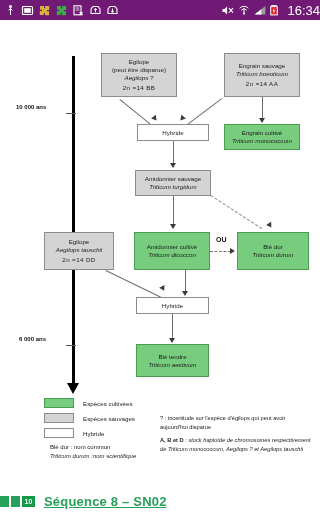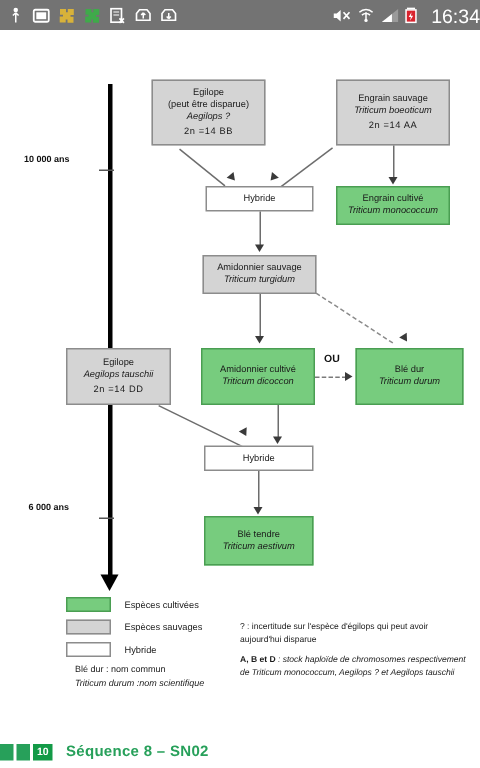--- a/index.html
+++ b/index.html
@@ -5,21 +5,21 @@
   html,body{margin:0;padding:0;}
   body{
     width:320px;height:512px;overflow:hidden;
     background:#ffffff;
     font-family:"Liberation Sans", sans-serif;
     -webkit-font-smoothing:none;
   }
   
   #statusbar{
     position:absolute;left:0;top:0;width:320px;height:20px;
-    background:#737373;color:#ffffff;
+    background:#701a75;color:#ffffff;
     display:flex;align-items:center;
   }
   #statusbar .notif{display:flex;align-items:center;gap:4px;padding-left:4px;flex:1;}
   #statusbar .sys{display:flex;align-items:center;gap:3px;padding-right:4px;}
   .sicon{display:inline-block;width:13px;height:13px;position:relative;}
   .sicon svg{display:block;}
   #clock{font-size:13px;letter-spacing:0px;padding-left:1px;}
   
   #page{position:absolute;left:0;top:20px;width:320px;height:492px;background:#fff;}
   #doc-header{position:absolute;left:33px;top:14px;white-space:nowrap;}
@@ -68,21 +68,21 @@
   #notes p{margin:0 0 5px 0;}
   #notes .sci{font-style:italic;}
   #notes b{font-weight:bold;}
   
   #footer{position:absolute;left:0;top:470px;width:320px;height:22px;display:flex;align-items:center;}
   .fbk{width:9px;height:11px;margin-right:2px;}
   .fbk.a{background:#27a05a;}
   .fbk.b{background:#27a05a;}
   #fnum{width:13px;height:11px;background:#139a47;color:#fff;font-size:7px;font-weight:bold;
         display:flex;align-items:center;justify-content:center;margin-right:9px;}
-  #ftext{color:#27a05a;font-size:10px;font-weight:bold;letter-spacing:.2px;}
+  #ftext{color:#27a05a;font-size:13px;font-weight:bold;letter-spacing:.2px;text-decoration:underline;}
 </style>
 </head>
 <body>
 
 <div id="statusbar">
   <div class="notif">
     <span class="sicon">
       <svg width="13" height="13" viewBox="0 0 13 13">
           <path d="M6.5 11V4.5M6.5 4.5L4.6 6.3M6.5 4.5L8.4 6.3" stroke="#fff" stroke-width="1" fill="none"></path>
           <circle cx="6.5" cy="2.6" r="1.5" fill="#fff"></circle>

